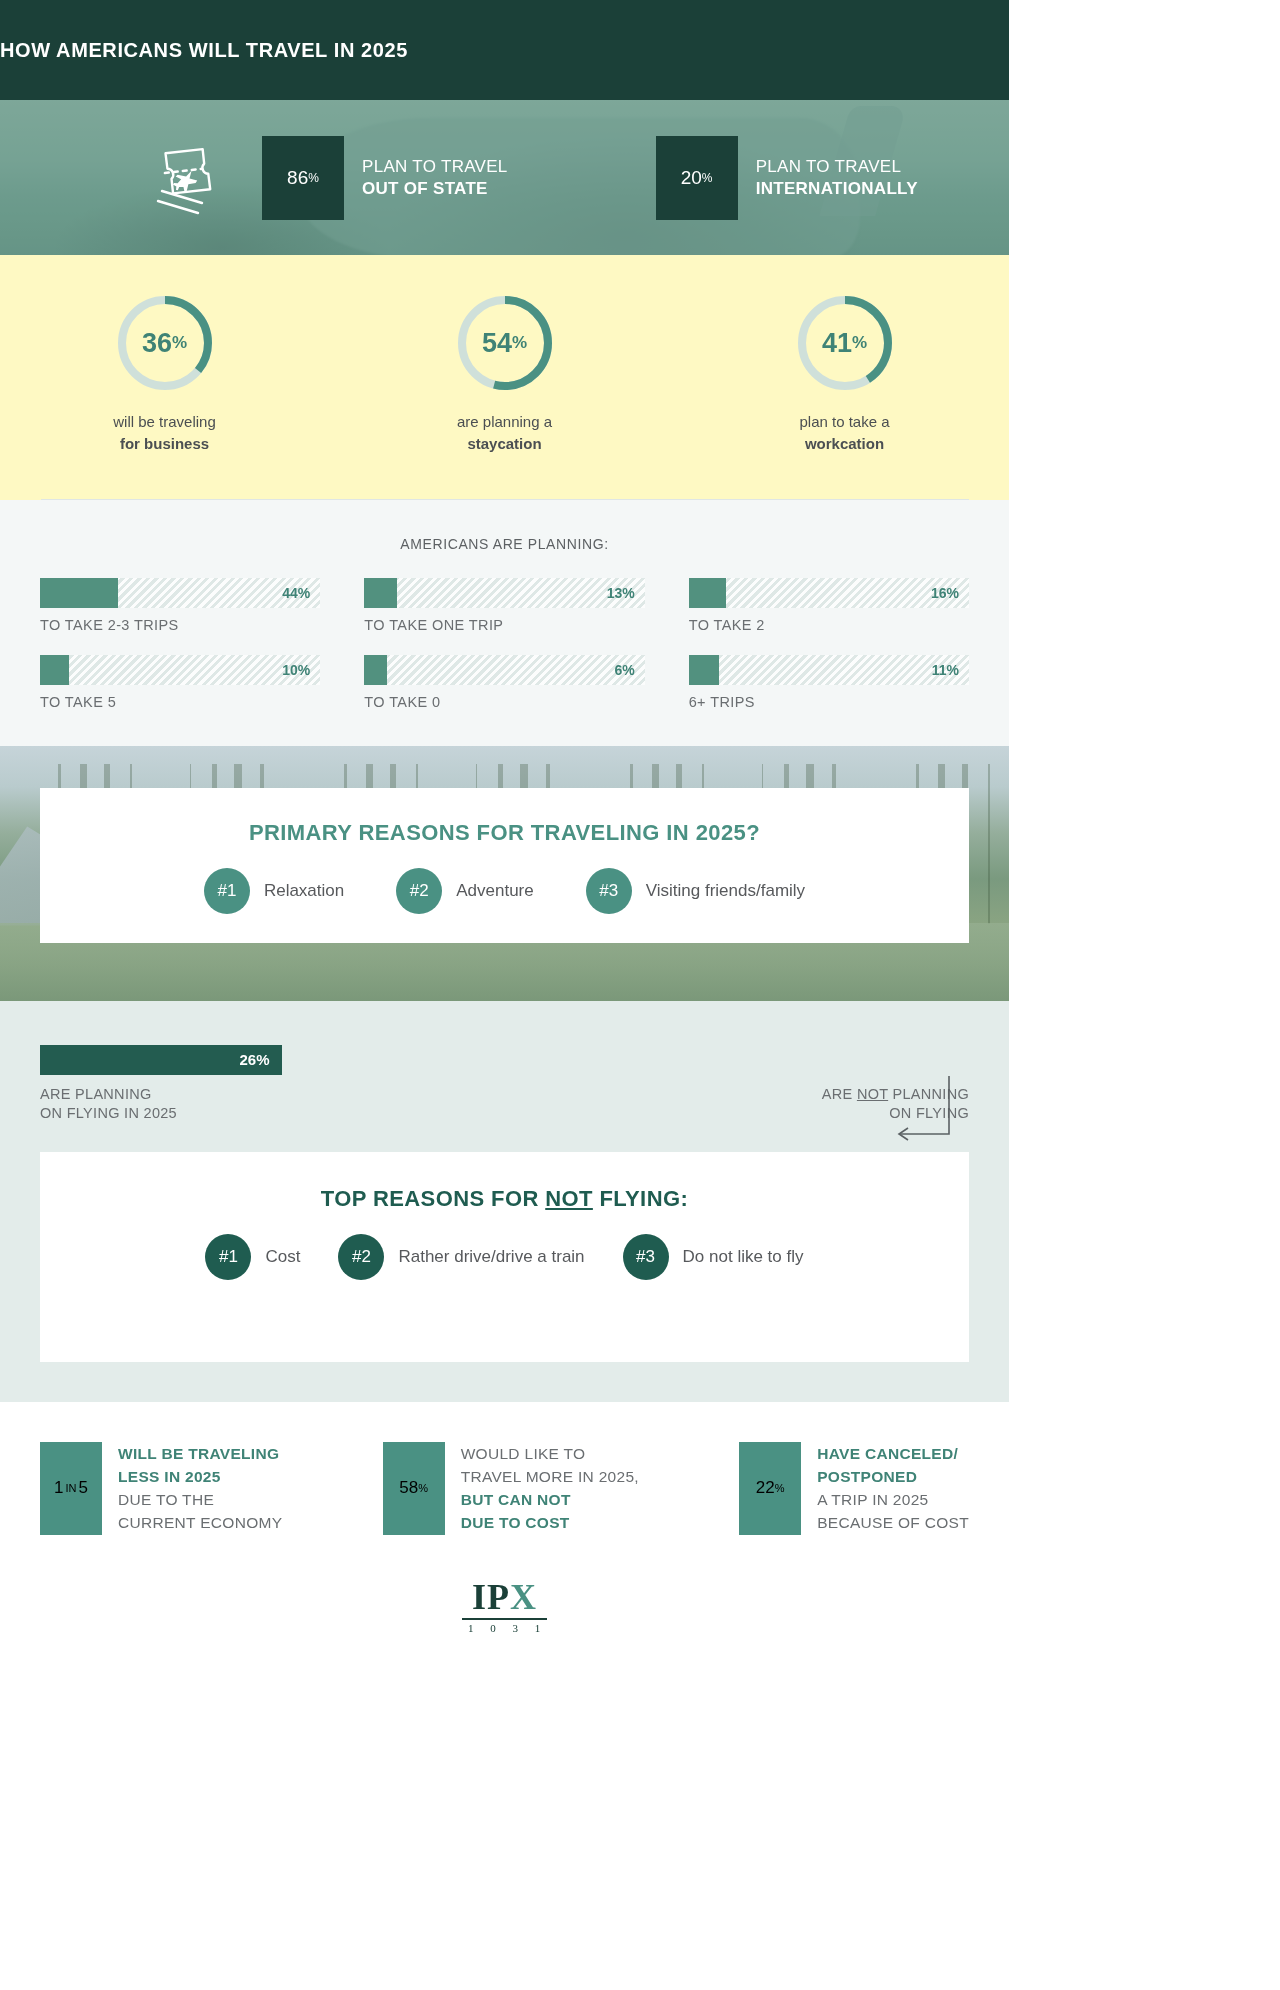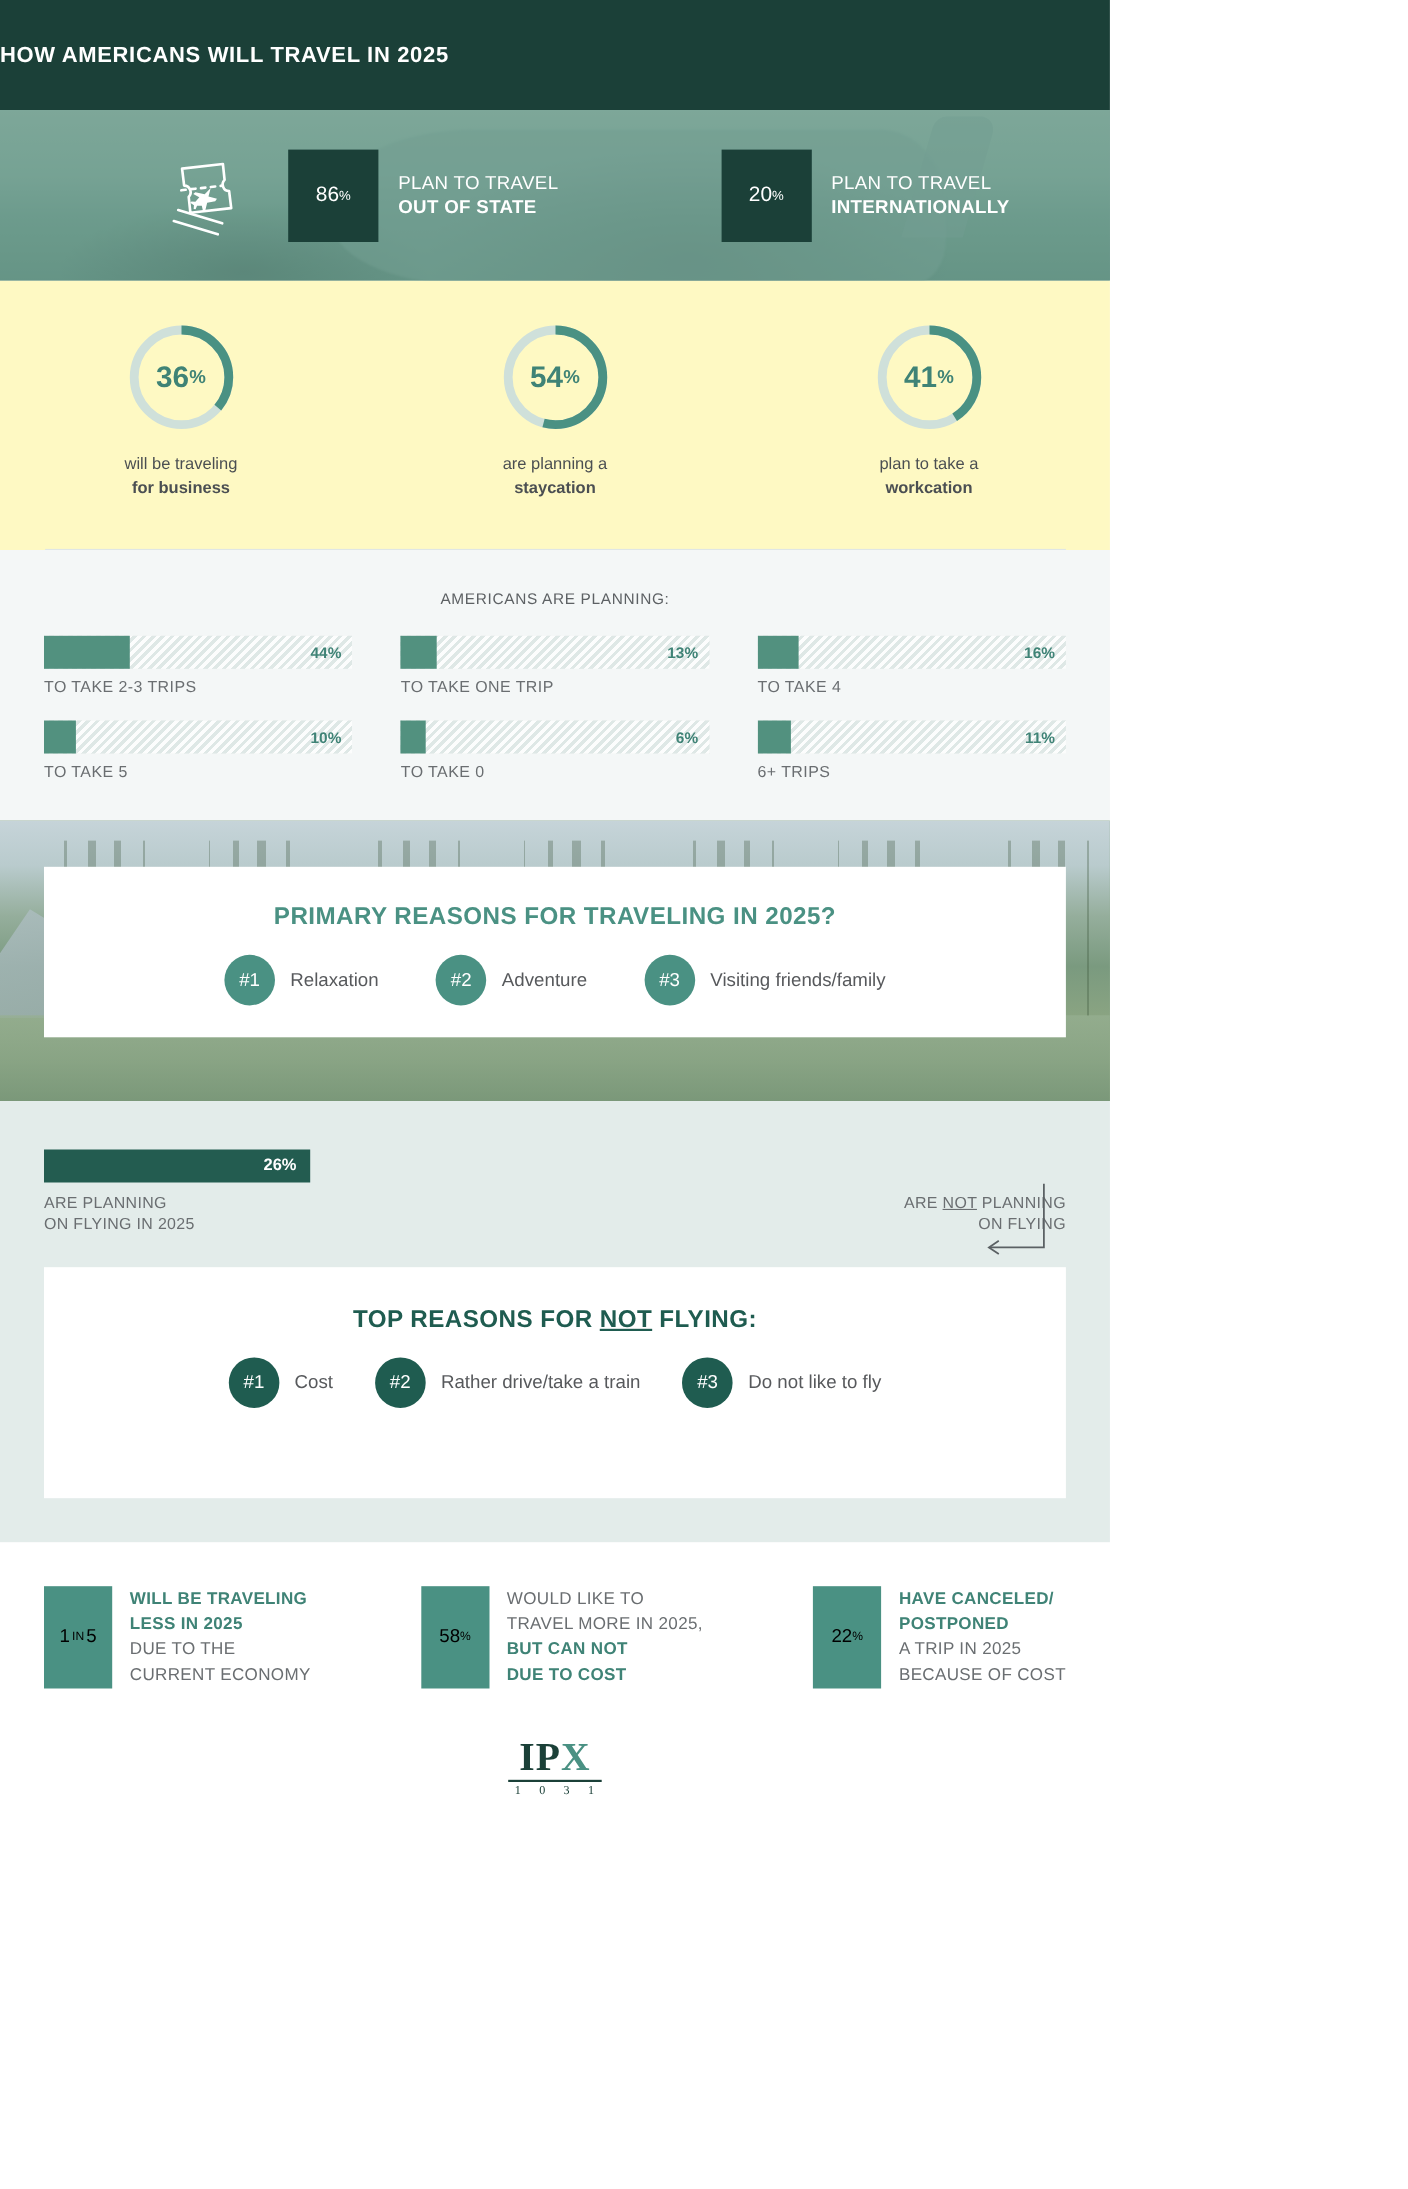--- a/index.html
+++ b/index.html
@@ -454,21 +454,21 @@
           <div class="fill" style="width:32.849999999999994px"></div>
           <div class="bar-pct">13%</div>
         </div>
         <div class="bar-label">TO TAKE ONE TRIP</div>
       </div>
       <div class="bar-cell">
         <div class="track">
           <div class="fill" style="width:37.2px"></div>
           <div class="bar-pct">16%</div>
         </div>
-        <div class="bar-label">TO TAKE 4</div>
+        <div class="bar-label">TO TAKE 2</div>
       </div>
       <div class="bar-cell">
         <div class="track">
           <div class="fill" style="width:28.5px"></div>
           <div class="bar-pct">10%</div>
         </div>
         <div class="bar-label">TO TAKE 5</div>
       </div>
       <div class="bar-cell">
         <div class="track">
@@ -539,21 +539,21 @@
 
   <div class="panel-notfly">
     <div class="panel-title"><span>TOP REASONS FOR </span><u>NOT</u><span> FLYING:</span></div>
     <div class="reason-row" id="notfly-reasons-row">
         <div class="reason">
           <div class="badge">#1</div>
           <div class="rtext">Cost</div>
         </div>
         <div class="reason">
           <div class="badge">#2</div>
-          <div class="rtext">Rather drive/take a train</div>
+          <div class="rtext">Rather drive/drive a train</div>
         </div>
         <div class="reason">
           <div class="badge">#3</div>
           <div class="rtext">Do not like to fly</div>
         </div>
       </div>
   </div>
 </div>
 
 <div class="bottom">

